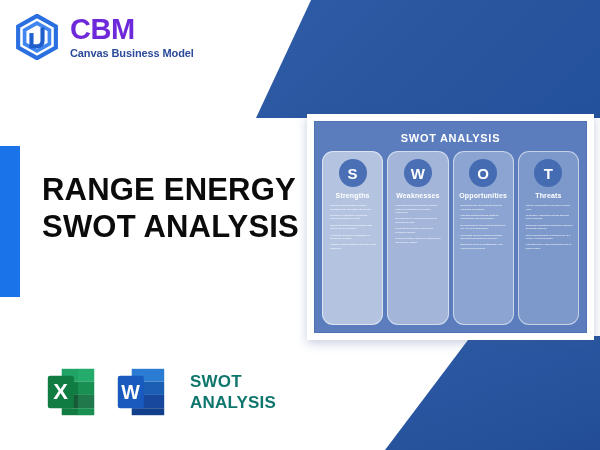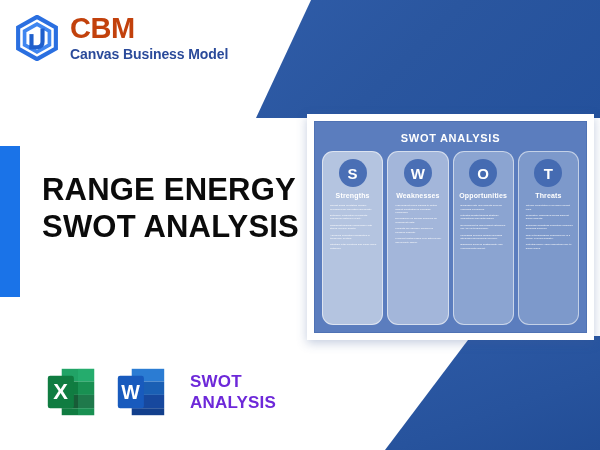--- a/index.html
+++ b/index.html
@@ -57,26 +57,26 @@
     height: 46px;
     flex: 0 0 46px;
   }
   .logo-text {
     margin-left: 10px;
     line-height: 1;
   }
   .logo-title {
     font-size: 29px;
     font-weight: bold;
-    color: #c2410c;
+    color: #6d28d9;
     letter-spacing: -0.5px;
     line-height: 1;
   }
   .logo-sub {
-    font-size: 14px;
+    font-size: 11px;
     font-weight: bold;
     color: #2a4a9a;
     margin-top: 4px;
     letter-spacing: -0.1px;
     line-height: 1;
   }
 
   
   .page-heading {
     position: absolute;
@@ -101,21 +101,21 @@
   .app-icon {
     width: 58px;
     height: 58px;
     margin-right: 12px;
     flex: 0 0 58px;
   }
   .bottom-label {
     margin-left: 8px;
     font-size: 17px;
     font-weight: bold;
-    color: #6d28d9;
+    color: #0f766e;
     line-height: 1.25;
     white-space: pre-line;
     letter-spacing: 0.2px;
   }
 
   
   .swot-card-outer {
     position: absolute;
     left: 307px;
     top: 114px;

